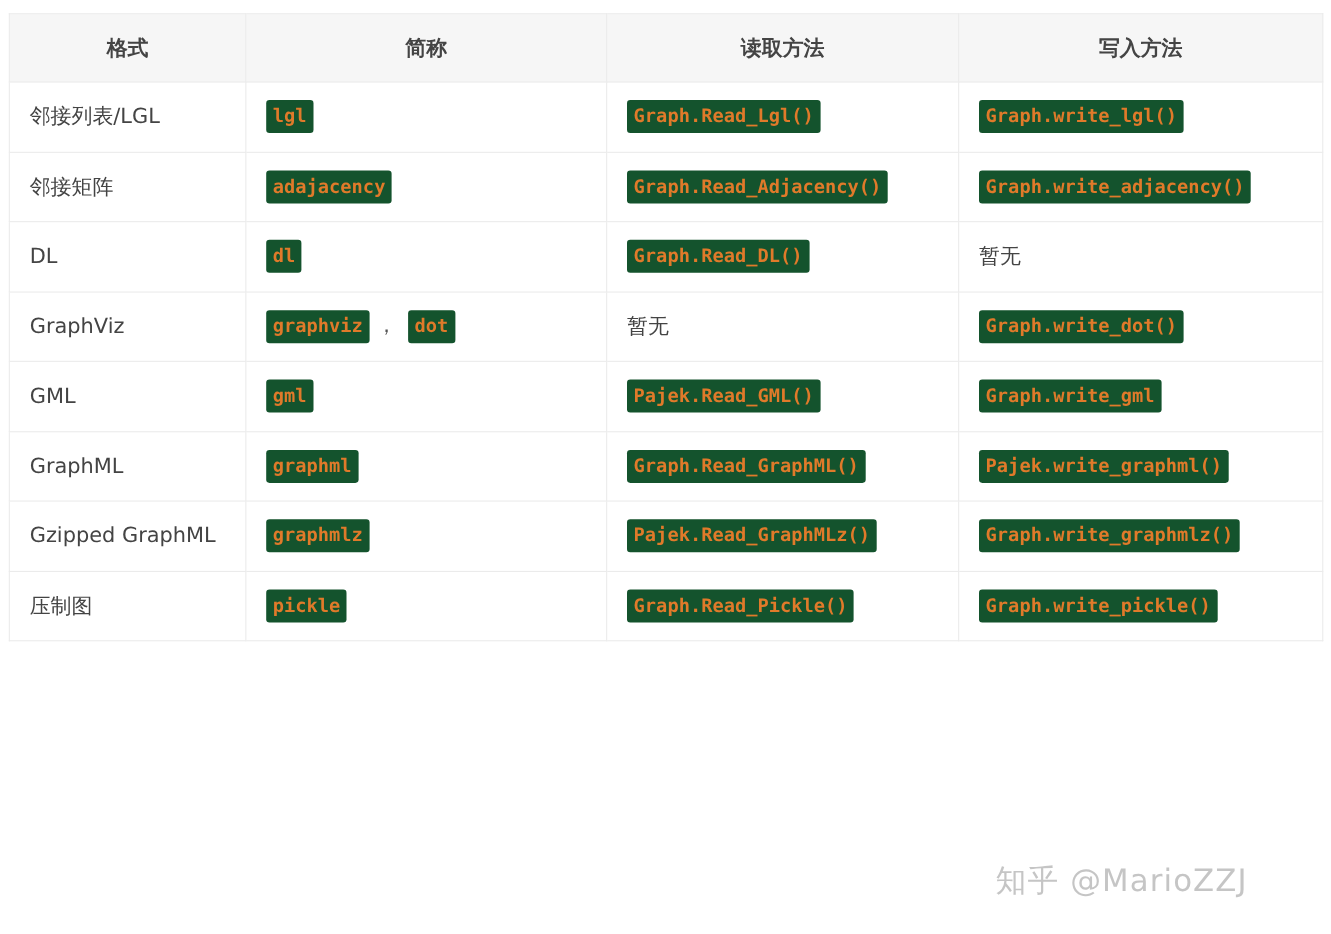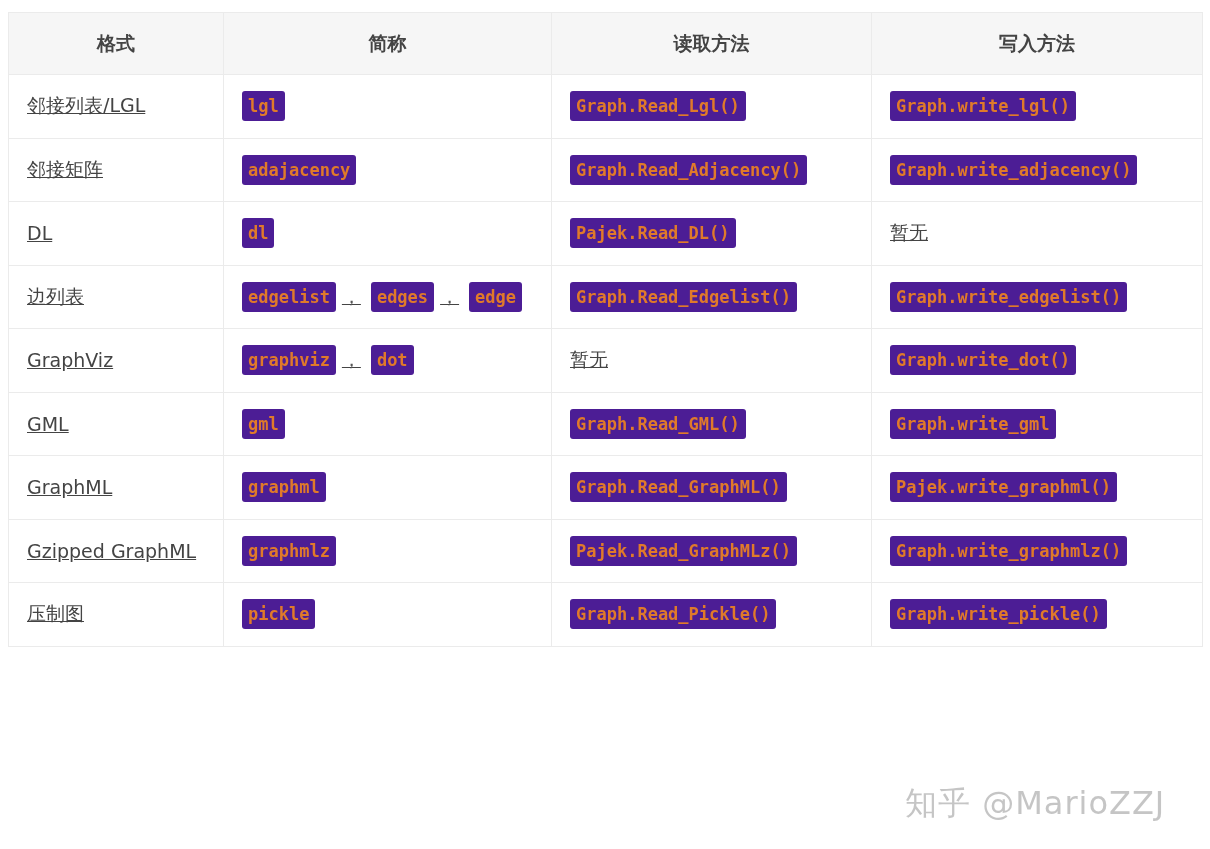--- a/index.html
+++ b/index.html
@@ -8,26 +8,26 @@
   table.fmt { position: absolute; left: 8px; top: 12px; width: 1194px;
               border-collapse: collapse; table-layout: fixed; }
   table.fmt col.c1 { width: 215px; }
   table.fmt col.c2 { width: 328px; }
   table.fmt col.c3 { width: 320px; }
   table.fmt col.c4 { width: 331px; }
   table.fmt th, table.fmt td { border: 1px solid #ebebeb; box-sizing: border-box; }
   table.fmt th { height: 62px; background: #f6f6f6; font-weight: bold; font-size: 19px;
                  color: #444444; text-align: center; }
   table.fmt td { height: 63.5px; font-size: 19px; padding: 0 0 0 18px; vertical-align: middle;
-                 color: #444444; white-space: nowrap; text-decoration: underline; }
+                 color: #444444; white-space: nowrap; }
   .code { display: inline-block; font-family: "DejaVu Sans Mono", "Liberation Mono", monospace;
-          font-size: 17px; font-weight: bold; color: #e07a2a; background: #4c1d95;
+          font-size: 17px; font-weight: bold; color: #e07a2a; background: #14532d;
           padding: 4px 6px; border-radius: 3px; line-height: 22px; }
   .sep { color: #555555; margin: 0 10px 0 6px; }
-  .watermark { position: absolute; left: 905px; top: 782px; font-size: 32px;
+  .watermark { position: absolute; left: 905px; top: 782px; font-size: 28px;
                color: rgba(150,150,150,0.55); font-family: "DejaVu Sans", sans-serif;
                letter-spacing: 1px; pointer-events: none; }
 </style>
 </head>
 <body>
 
 <table class="fmt">
   <colgroup>
       <col class="c1">
       <col class="c2">
@@ -51,39 +51,33 @@
       </tr>
       <tr>
         <td>邻接矩阵</td>
         <td><span class="code">adajacency</span></td>
         <td><span class="code">Graph.Read_Adjacency()</span></td>
         <td><span class="code">Graph.write_adjacency()</span></td>
       </tr>
       <tr>
         <td>DL</td>
         <td><span class="code">dl</span></td>
-        <td><span class="code">Pajek.Read_DL()</span></td>
+        <td><span class="code">Graph.Read_DL()</span></td>
         <td><span>暂无</span></td>
-      </tr>
-      <tr>
-        <td>边列表</td>
-        <td><span class="code">edgelist</span><span class="sep">，</span><span class="code">edges</span><span class="sep">，</span><span class="code">edge</span></td>
-        <td><span class="code">Graph.Read_Edgelist()</span></td>
-        <td><span class="code">Graph.write_edgelist()</span></td>
       </tr>
       <tr>
         <td>GraphViz</td>
         <td><span class="code">graphviz</span><span class="sep">，</span><span class="code">dot</span></td>
         <td><span>暂无</span></td>
         <td><span class="code">Graph.write_dot()</span></td>
       </tr>
       <tr>
         <td>GML</td>
         <td><span class="code">gml</span></td>
-        <td><span class="code">Graph.Read_GML()</span></td>
+        <td><span class="code">Pajek.Read_GML()</span></td>
         <td><span class="code">Graph.write_gml</span></td>
       </tr>
       <tr>
         <td>GraphML</td>
         <td><span class="code">graphml</span></td>
         <td><span class="code">Graph.Read_GraphML()</span></td>
         <td><span class="code">Pajek.write_graphml()</span></td>
       </tr>
       <tr>
         <td>Gzipped GraphML</td>

